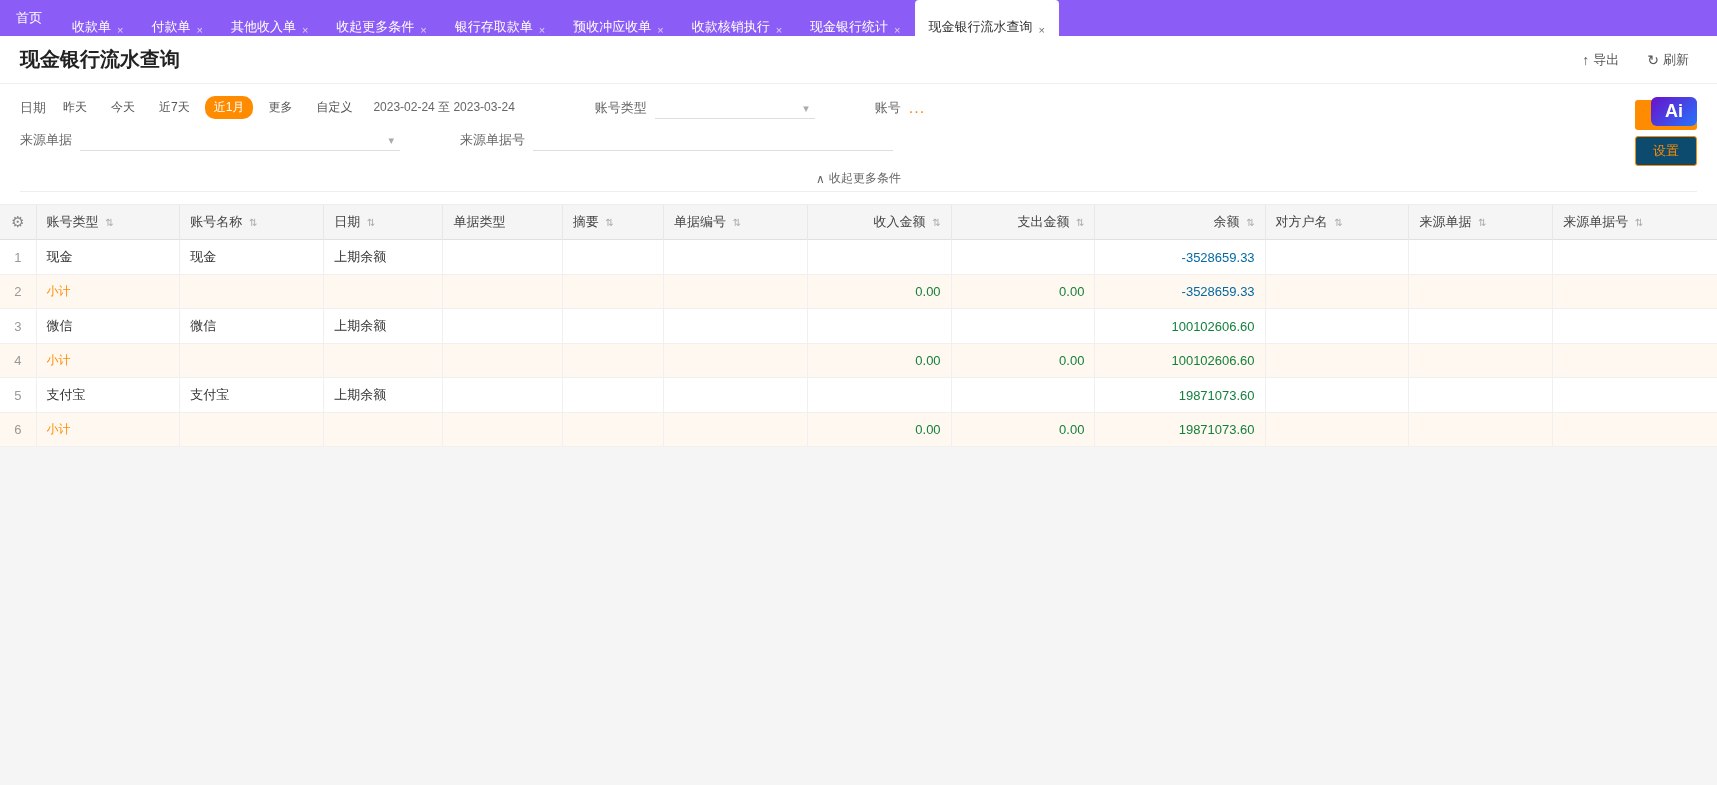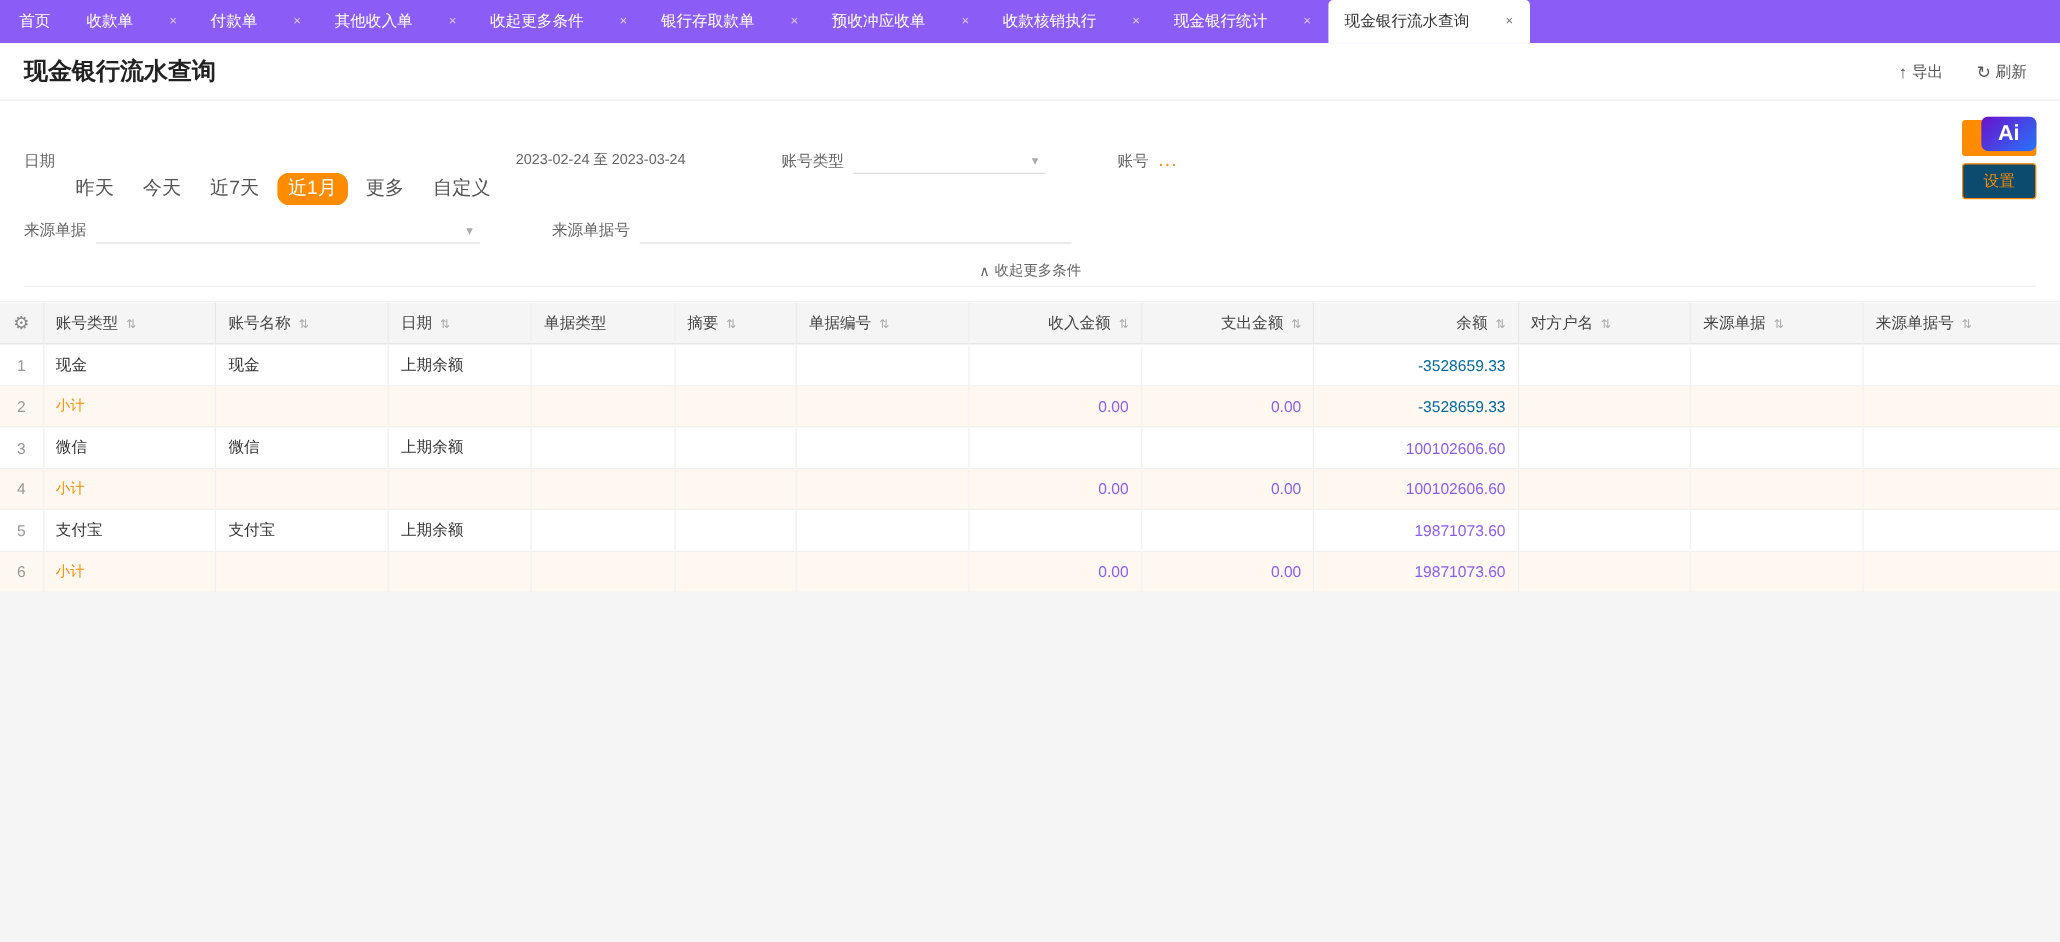--- a/index.html
+++ b/index.html
@@ -10,28 +10,27 @@
       background: #8b5cf6;
       display: flex;
       align-items: center;
       height: 36px;
       padding: 0;
       overflow: hidden;
     }
     .nav-item {
       height: 36px;
       display: flex;
-      align-items: center;
+      align-items: flex-end;
       padding: 0 14px;
       color: #fff;
       font-size: 13px;
       cursor: pointer;
       white-space: nowrap;
       position: relative;
-      gap: 24px;
     }
     .nav-item.active {
       background: #fff;
       color: #333;
       border-radius: 4px 4px 0 0;
     }
     .nav-item .close-btn {
       margin-left: 6px;
       font-size: 11px;
       opacity: 0.7;
@@ -100,24 +99,23 @@
     }
     .date-options {
       display: flex;
       align-items: center;
       gap: 6px;
     }
     .date-btn {
       padding: 2px 8px;
       border-radius: 3px;
       cursor: pointer;
-      font-size: 16px;
+      font-size: 12px;
       color: #555;
       border: 1px solid transparent;
-      margin-top: 48px;
     }
     .date-btn.active {
       background: #ff8c00;
       color: #fff;
       border-radius: 10px;
     }
     .date-range {
       font-size: 12px;
       color: #666;
       margin-left: 4px;
@@ -240,21 +238,21 @@
     tbody tr.subtotal {
       background: #fff8f0;
     }
     tbody td {
       padding: 8px 10px;
       color: #333;
       white-space: nowrap;
       border-right: 1px solid #f0f0f0;
     }
     tbody td:last-child { border-right: none; }
-    td.number { text-align: right; color: #8b5cf6; }
+    td.number { text-align: right; color: #15803d; }
     td.negative { color: #0369a1; text-align: right; }
     .row-num { color: #999; text-align: center; }
     .gear-icon { font-size: 15px; color: #888; cursor: pointer; }
 
     
     .ai-badge {
       position: fixed;
       top: 97px;
       right: 20px;
       background: linear-gradient(135deg, #6a11cb, #2575fc);

